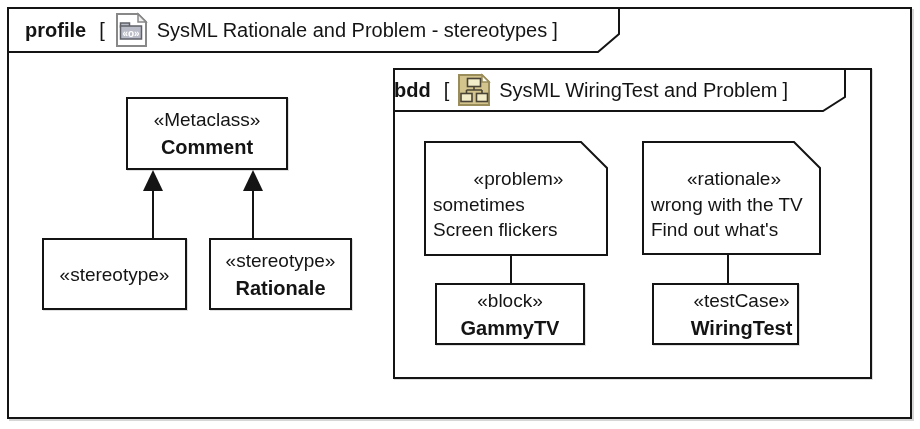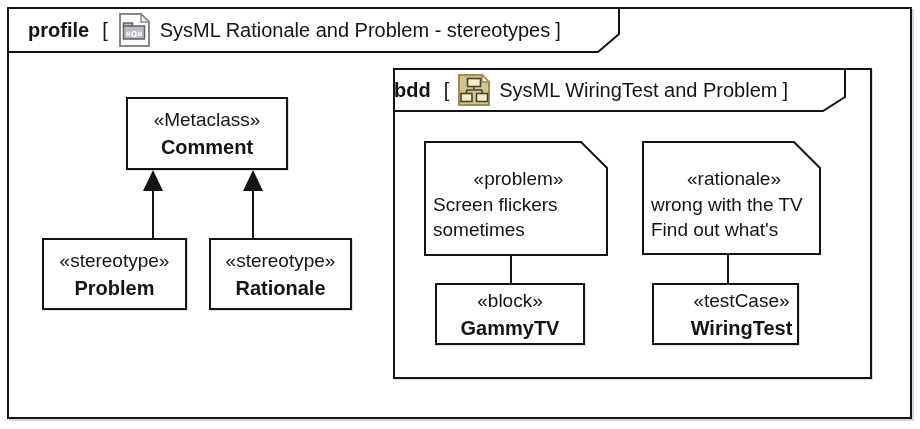--- a/index.html
+++ b/index.html
@@ -34,21 +34,21 @@
 <body>
 
 <div class="canvas">
 
   <div class="abs frame outer-frame"></div>
 
   <svg class="abs tab-svg" style="left:7px;top:7px;" width="614" height="47">
     <polygon points="1,1 612,1 612,27 591,45 1,45" fill="#ffffff" stroke="#141414" stroke-width="2"></polygon>
   </svg>
 
-  <div class="abs tab-content" style="left:17px;top:7px;width:614px;height:46px;padding-left:11px;">
+  <div class="abs tab-content" style="left:8px;top:7px;width:614px;height:46px;padding-left:17px;">
     <span class="tab-keyword">profile</span>
     <span class="bracket">[</span>
     <span class="tab-icon">
       <svg width="36" height="36" viewBox="0 0 36 36">
         <path d="M4,2 L25,2 L33,10 L33,34 L4,34 Z" fill="#ffffff" stroke="#888888" stroke-width="2"></path>
         <path d="M25,2 L33,10 L25,10 Z" fill="#efefef" stroke="#888888" stroke-width="1.5"></path>
         <rect x="7.5" y="11" width="9" height="4" fill="#b9bcc6" stroke="#5f6168" stroke-width="1.5"></rect>
         <rect x="7.5" y="14" width="21" height="13" fill="#b9bcc6" stroke="#5f6168" stroke-width="1.5"></rect>
         <text x="18" y="24.5" font-size="10" font-weight="bold" fill="#ffffff" text-anchor="middle" font-family="'Liberation Sans',sans-serif">«o»</text>
       </svg>
@@ -66,21 +66,20 @@
     <polygon points="13,1 3,22 23,22" fill="#141414"></polygon>
     <line x1="13" y1="22" x2="13" y2="71" stroke="#141414" stroke-width="2"></line>
   </svg>
   <svg class="abs" style="left:240px;top:169px;" width="26" height="71">
     <polygon points="13,1 3,22 23,22" fill="#141414"></polygon>
     <line x1="13" y1="22" x2="13" y2="71" stroke="#141414" stroke-width="2"></line>
   </svg>
 
   <div class="abs node" style="left:42px;top:238px;width:145px;height:72px;">
     <span class="st-line">«stereotype»</span>
-    <span class="name-line">Problem</span>
   </div>
 
   <div class="abs node" style="left:209px;top:238px;width:143px;height:72px;">
     <span class="st-line">«stereotype»</span>
     <span class="name-line">Rationale</span>
   </div>
 
   <div class="abs frame inner-frame"></div>
 
   <svg class="abs tab-svg" style="left:393px;top:68px;" width="454" height="45">
@@ -102,22 +101,22 @@
     </span>
     <span>SysML WiringTest and Problem</span>
     <span class="bracket-close">]</span>
   </div>
 
   <svg class="abs" style="left:424px;top:141px;" width="184" height="115">
     <path d="M1,1 L157,1 L180,24 L183,27 L183,114 L1,114 Z" fill="#ffffff" stroke="#141414" stroke-width="2"></path>
   </svg>
   <div class="abs note-text" style="left:424px;top:141px;width:184px;height:104px;">
     <div class="note-st">«problem»</div>
+    <div class="note-body">sometimes</div>
     <div class="note-body">Screen flickers</div>
-    <div class="note-body">sometimes</div>
   </div>
 
   <svg class="abs" style="left:642px;top:141px;" width="179" height="114">
     <path d="M1,1 L152,1 L175,24 L178,27 L178,113 L1,113 Z" fill="#ffffff" stroke="#141414" stroke-width="2"></path>
   </svg>
   <div class="abs note-text" style="left:642px;top:141px;width:179px;height:113px;">
     <div class="note-st">«rationale»</div>
     <div class="note-body">wrong with the TV</div>
     <div class="note-body">Find out what's</div>
   </div>

